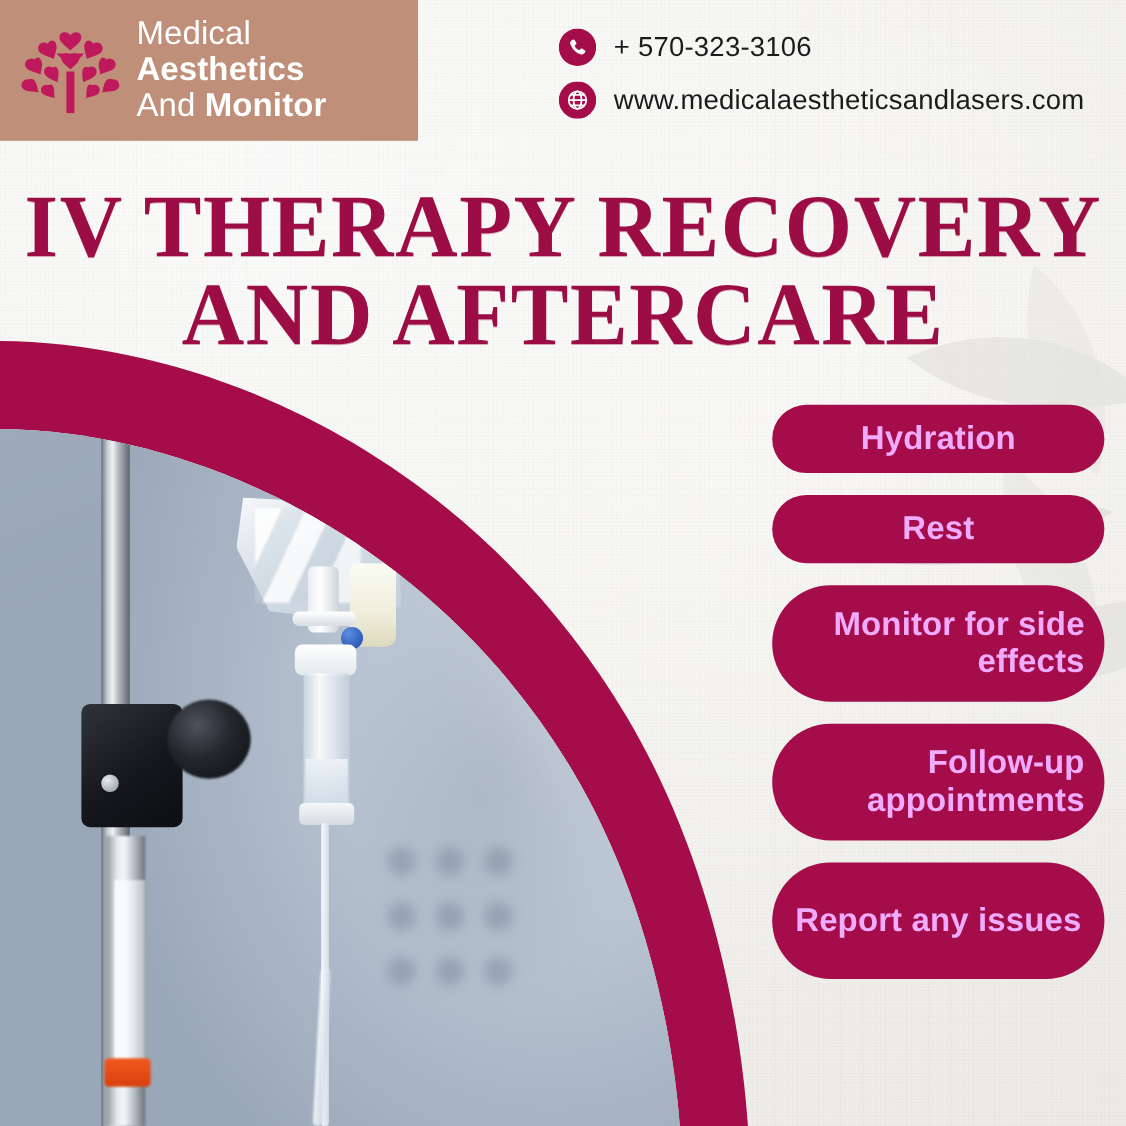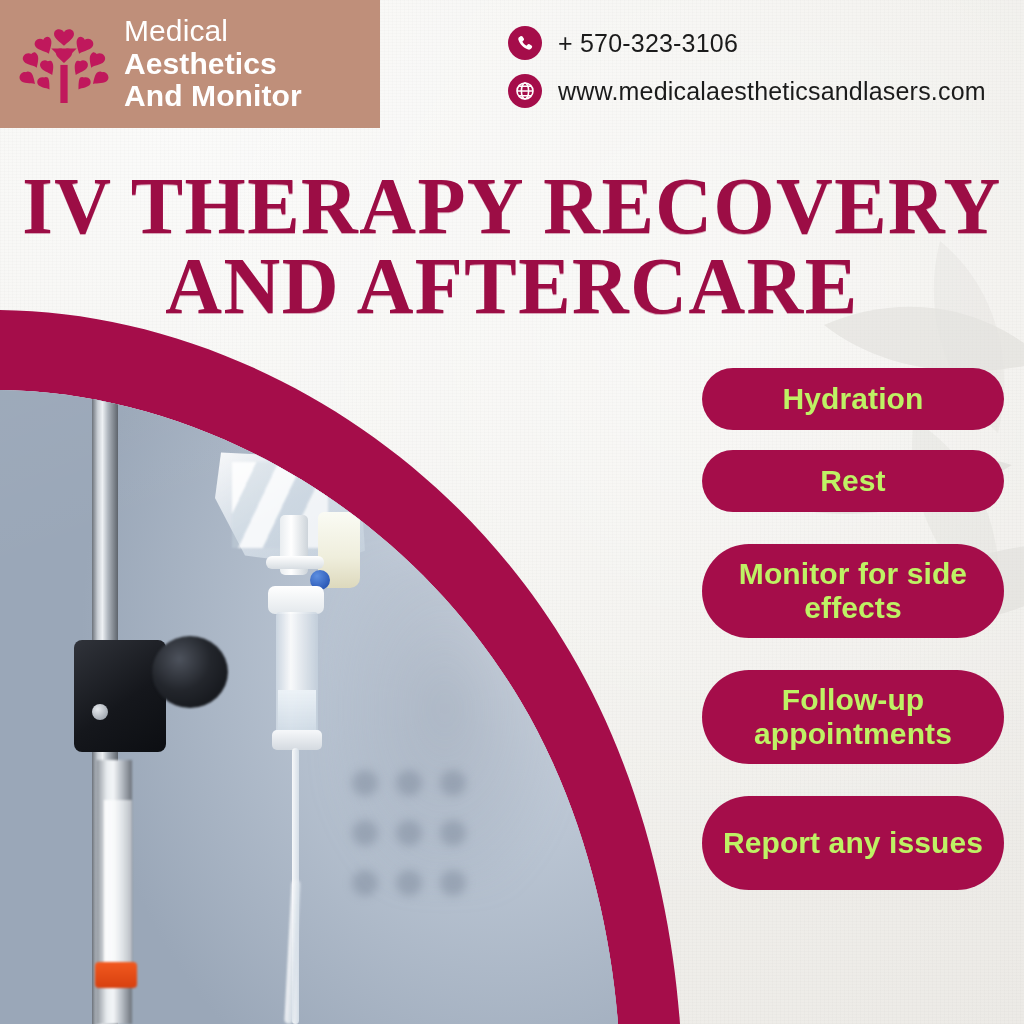--- a/index.html
+++ b/index.html
@@ -38,21 +38,21 @@
     padding-left:18px;
     gap:14px;
     z-index:6;
   }
   .logo-mark { width:92px; height:78px; flex:0 0 auto; }
   .logo-text { color:#ffffff; line-height:1.08; letter-spacing:.1px; }
   .logo-l1 { font-size:30px; }
   .logo-l1 b { font-weight:700; }
   .logo-l1 .thin { font-weight:400; }
   .logo-l2 { font-size:30px; }
-  .logo-l2 .thin { font-weight:700; }
+  .logo-l2 .thin { font-weight:400; }
   .logo-l2 b { font-weight:700; }
 
   
   .contact {
     position:absolute; left:508px; top:26px;
     display:flex; flex-direction:column; gap:14px;
     z-index:6;
   }
   .crow { display:flex; align-items:center; gap:16px; }
   .cbadge { width:34px; height:34px; flex:0 0 auto; }
@@ -195,31 +195,31 @@
   }
 
   
   .pills {
     position:absolute; left:702px; top:368px; width:302px;
     display:flex; flex-direction:column; gap:20px;
     z-index:7;
   }
   .pill {
     background:#a50d4a;
-    color:#bef264;
+    color:#f0abfc;
     border-radius:999px;
     display:flex; align-items:center; justify-content:center;
-    text-align:center;
+    text-align:right;
     font-size:30px; font-weight:700;
     line-height:1.12;
     letter-spacing:.1px;
     padding:0 18px;
   }
   .pill.one { height:62px; }
-  .pill.two { height:94px;margin-top:12px; }
+  .pill.two { height:106px; }
 </style>
 </head>
 <body>
 
 <div class="poster">
 
   <div class="grain"></div>
 
   <svg class="leaves" viewBox="0 0 270 500">
     <g fill="#d9d8d4">

